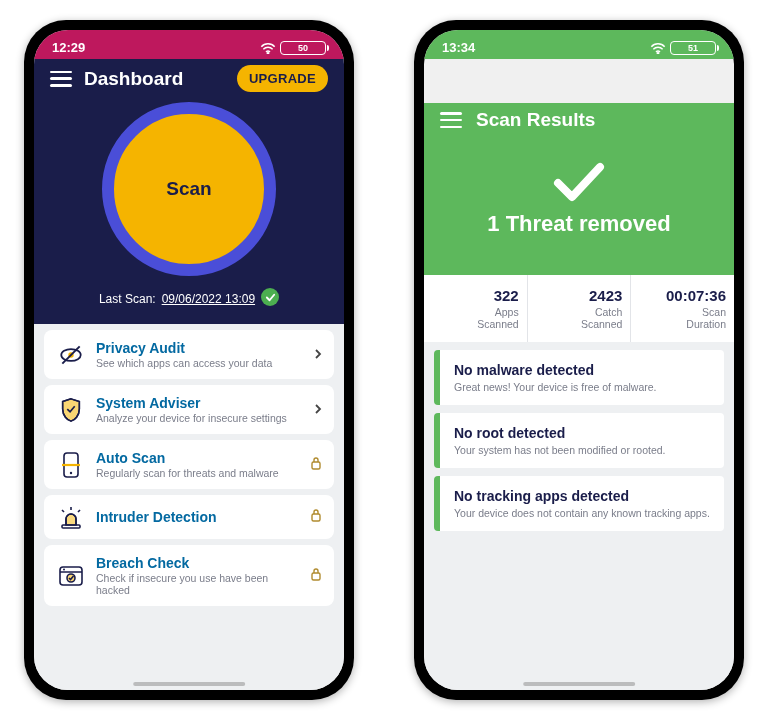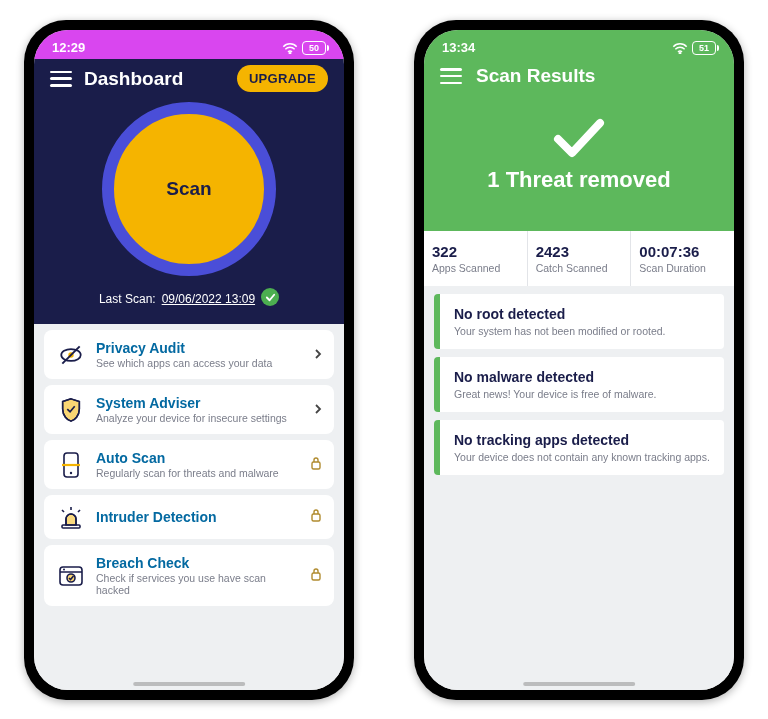--- a/index.html
+++ b/index.html
@@ -29,27 +29,27 @@
       background: #f0f0f0;
     }
     .status-bar {
       display: flex;
       justify-content: space-between;
       align-items: center;
       padding: 10px 18px 4px;
       font-size: 13px;
       font-weight: 600;
     }
-    .phone1 .status-bar { background: #d946ef; color: #fff; gap: 16px; }
+    .phone1 .status-bar { background: #be185d; color: #fff; gap: 16px; }
     .phone2 .status-bar { background: #5db85c; color: #fff; }
     .status-icons { display: flex; align-items: center; gap: 4px; }
     .battery-shell {
       display:inline-flex; align-items:center;
       border: 1.2px solid currentColor; border-radius: 4px;
-      padding: 1px 6px; font-size: 9px; font-weight:600;
+      padding: 1px 17px; font-size: 9px; font-weight:600;
       position: relative;
     }
     .battery-shell::after {
       content:''; width:2px; height:6px; background: currentColor;
       position:absolute; right:-4px; top:50%; transform:translateY(-50%);
       border-radius:0 2px 2px 0;
     }
 
     
     .dark-header {
@@ -94,30 +94,30 @@
     }
     .feature-icon-box { width:30px; display:flex; justify-content:center; }
     .feature-text { flex:1; }
     .feature-title { font-size:14px; font-weight:800; color:#0369a1; }
     .feature-desc { font-size:10.5px; color:#7a7d8a; margin-top:1px; }
     .feature-chevron { color:#444; }
     .feature-lock { color:#b08b2e; }
 
     
     .green-header {
-      background:#5db85c; padding:6px 16px 28px; color:#fff;
+      background:#5db85c; padding:6px 16px 28px; color:#fff;margin-top:44px;
     }
     .result-header-row { display:flex; align-items:center; gap:14px; margin-bottom: 30px;}
     .big-check { display:flex; justify-content:center; margin-top: 24px; margin-bottom:8px;}
     .threat-text { text-align:center; font-size:22px; font-weight:600; margin-top: 4px; margin-bottom: 10px;}
     .stats-row {
       display:flex; background:#fff; margin:0;
     }
     .stat-cell {
-      flex:1; text-align:left; padding:12px 8px; border-right:1px solid #e2e4e8;
+      flex:1; text-align:right; padding:12px 8px; border-right:1px solid #e2e4e8;margin-left:24px;
     }
     .stat-cell:last-child { border-right:none; }
     .stat-value { font-size:15px; font-weight:600; color:#1a1d4a; }
     .stat-label { font-size:10.5px; color:#7a7d8a; margin-top:2px;}
     .result-body { background:#eef0f2; padding:8px 10px; display:flex; flex-direction:column; gap:8px; flex:1;}
     .result-card {
       background:#fff; border-radius:4px; padding:12px 14px;
       border-left: 6px solid #5db85c;
     }
     .result-title { font-size:14px; font-weight:800; color:#1a1d4a; }
@@ -257,21 +257,21 @@
             <svg width="26" height="24" viewBox="0 0 26 24" fill="none" stroke="#1a1d4a" stroke-width="1.6">
                 <rect x="2" y="3" width="22" height="18" rx="3"></rect>
                 <line x1="2" y1="8" x2="24" y2="8"></line>
                 <circle cx="6" cy="5.5" r="1" fill="#1a1d4a" stroke="none"></circle>
                 <circle cx="13" cy="14" r="4" fill="#f5b400" fill-opacity=".55"></circle>
                 <polyline points="11 14 12.5 15.5 15.5 12" stroke-width="1.6"></polyline>
               </svg>
           </div>
           <div class="feature-text">
             <div class="feature-title">Breach Check</div>
-            <div class="feature-desc">Check if services you use have scan hacked</div>
+            <div class="feature-desc">Check if insecure you use have been hacked</div>
           </div>
           <span class="feature-lock"><svg width="12" height="14" viewBox="0 0 12 14" fill="none" stroke="currentColor" stroke-width="1.4">
                 <rect x="2" y="6" width="8" height="7" rx="1.5"></rect>
                 <path d="M4 6 V4 a2 2 0 0 1 4 0 V6"></path>
               </svg></span>
         </div>
       </div>
     </div>
     <div class="phone-bottom-bar"></div>
   </div>
@@ -322,26 +322,26 @@
           <div class="stat-label">Catch Scanned</div>
         </div>
         <div class="stat-cell">
           <div class="stat-value">00:07:36</div>
           <div class="stat-label">Scan Duration</div>
         </div>
       </div>
 
       <div class="result-body">
         <div class="result-card">
+          <div class="result-title">No malware detected</div>
+          <div class="result-desc">Great news! Your device is free of malware.</div>
+        </div>
+        <div class="result-card">
           <div class="result-title">No root detected</div>
           <div class="result-desc">Your system has not been modified or rooted.</div>
-        </div>
-        <div class="result-card">
-          <div class="result-title">No malware detected</div>
-          <div class="result-desc">Great news! Your device is free of malware.</div>
         </div>
         <div class="result-card">
           <div class="result-title">No tracking apps detected</div>
           <div class="result-desc">Your device does not contain any known tracking apps.</div>
         </div>
       </div>
     </div>
     <div class="phone-bottom-bar"></div>
   </div>
 </div>

